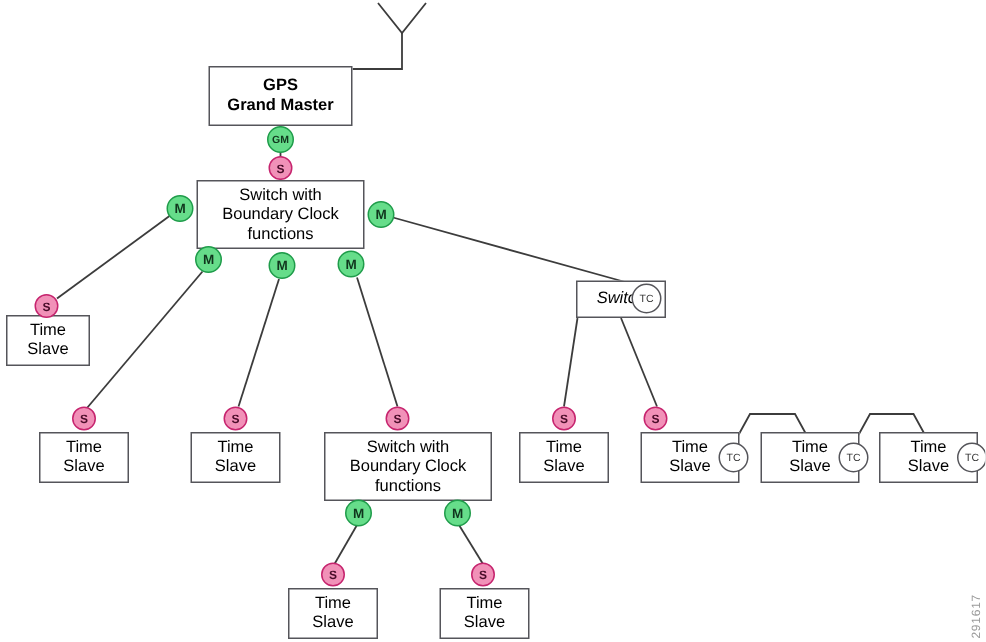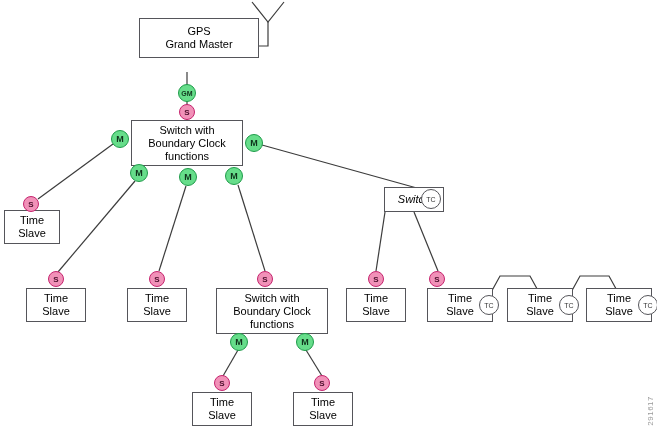--- a/index.html
+++ b/index.html
@@ -122,21 +122,21 @@
       <polyline points="489,296 500,276 530,276 541,296"></polyline>
       <polyline points="569,296 580,276 609,276 620,296"></polyline>
 
       <line x1="238" y1="350" x2="223" y2="376"></line>
 
       <line x1="306" y1="350" x2="322" y2="376"></line>
 
     </g>
   </svg>
 
-  <div class="node-box" style="left:139px; top:18px; width:120px; height:40px;">
+  <div class="node-box" style="left:139px; top:44px; width:96px; height:40px;font-weight:bold;">
     <span>GPS
 Grand Master</span>
   </div>
 
   <div class="node-box" style="left:131px; top:120px; width:112px; height:46px;">
     <span>Switch with
 Boundary Clock
 functions</span>
   </div>
 

